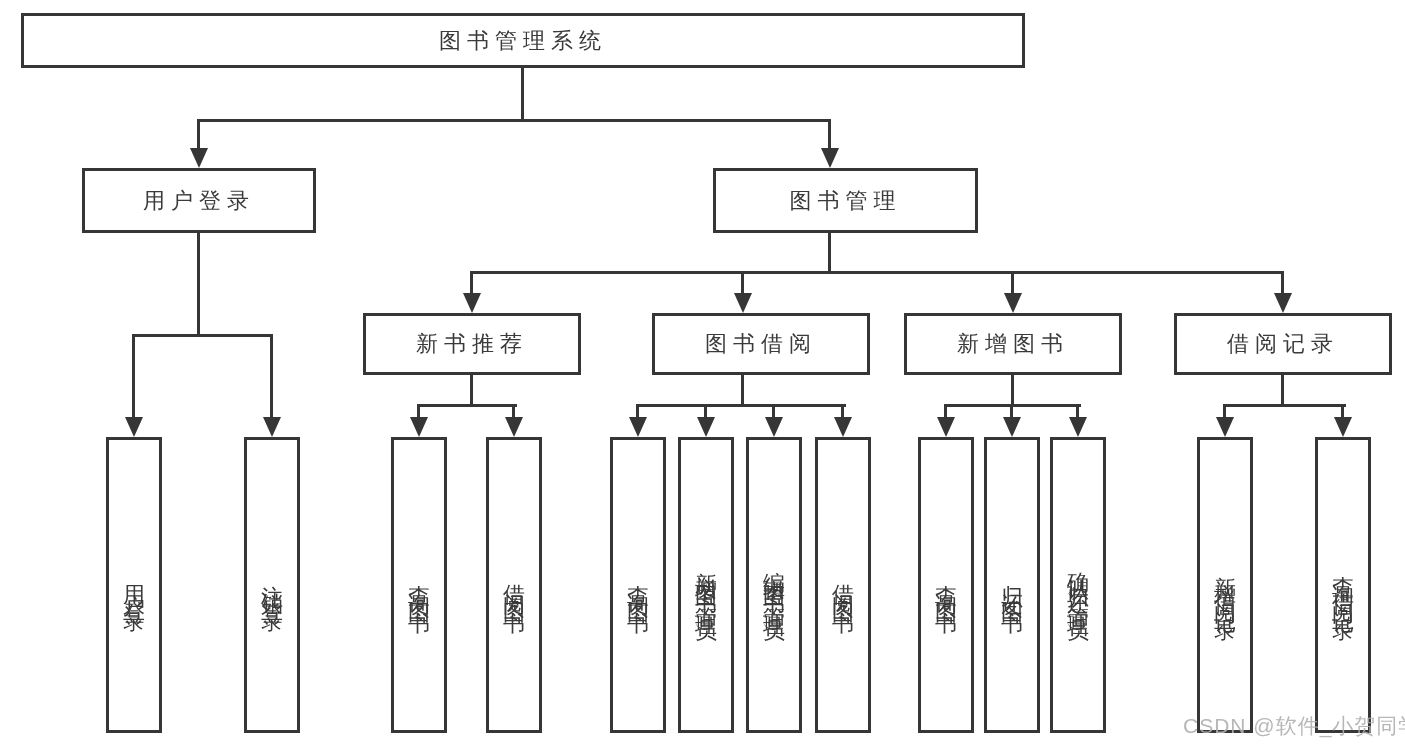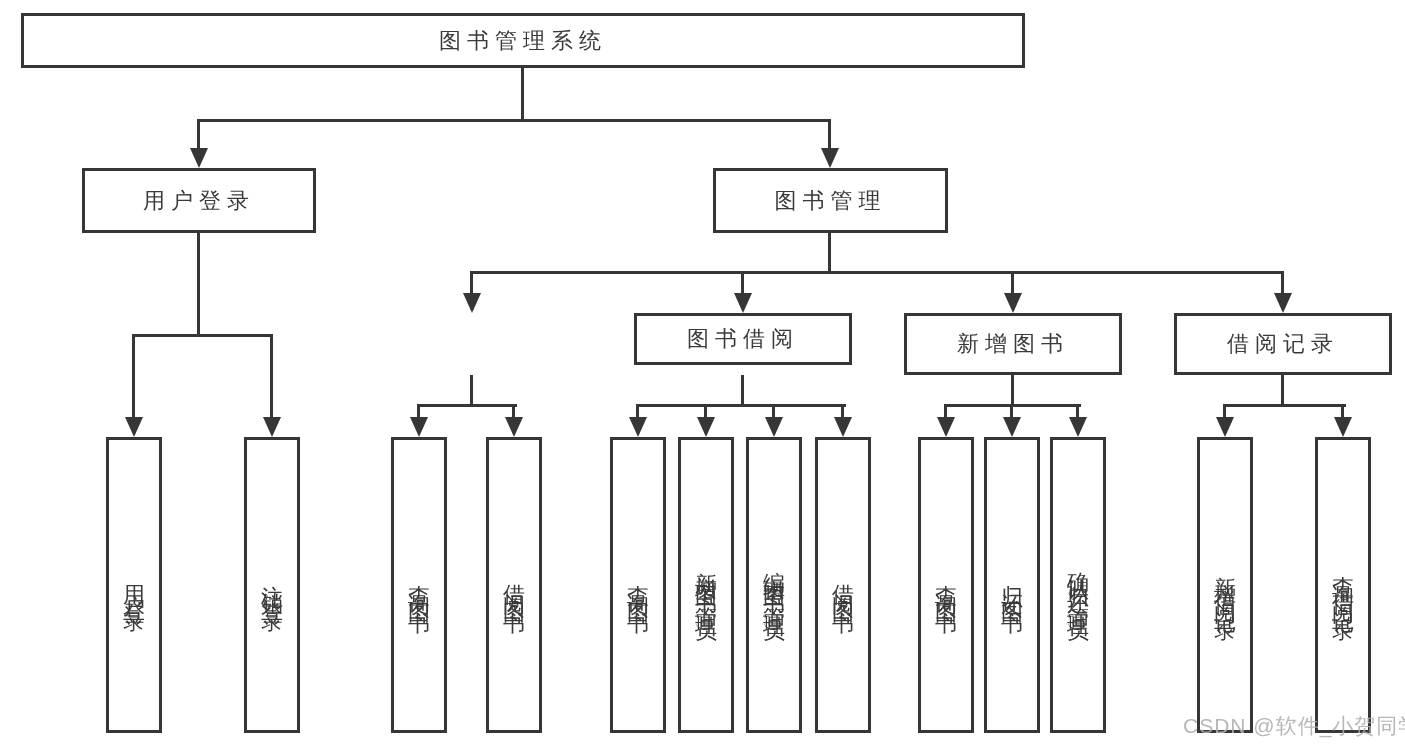--- a/index.html
+++ b/index.html
@@ -40,21 +40,21 @@
   <div class="vline" style="left:521px;top:68px;height:52px"></div>
   <div class="hline" style="left:197px;top:119px;width:634px"></div>
   <div class="vline" style="left:197px;top:119px;height:31px"></div>
   <div class="arrow" style="left:190px;top:148px"></div>
   <div class="vline" style="left:828px;top:119px;height:31px"></div>
   <div class="arrow" style="left:821px;top:148px"></div>
 
   <div class="box" style="left:82px;top:168px;width:234px;height:65px">
     <span class="hlbl">用户登录</span>
   </div>
-  <div class="box" style="left:713px;top:168px;width:235px;height:65px">
+  <div class="box" style="left:713px;top:168px;width:265px;height:65px">
     <span class="hlbl">图书管理</span>
   </div>
 
   <div class="vline" style="left:197px;top:233px;height:102px"></div>
   <div class="hline" style="left:132px;top:334px;width:141px"></div>
   <div class="vline" style="left:132px;top:334px;height:85px"></div>
   <div class="arrow" style="left:125px;top:417px"></div>
   <div class="vline" style="left:270px;top:334px;height:85px"></div>
   <div class="arrow" style="left:263px;top:417px"></div>
 
@@ -62,21 +62,24 @@
   <div class="hline" style="left:470px;top:271px;width:814px"></div>
   <div class="vline" style="left:470px;top:271px;height:24px"></div>
   <div class="arrow" style="left:463px;top:293px"></div>
   <div class="vline" style="left:741px;top:271px;height:24px"></div>
   <div class="arrow" style="left:734px;top:293px"></div>
   <div class="vline" style="left:1011px;top:271px;height:24px"></div>
   <div class="arrow" style="left:1004px;top:293px"></div>
   <div class="vline" style="left:1281px;top:271px;height:24px"></div>
   <div class="arrow" style="left:1274px;top:293px"></div>
 
-  <div class="box" style="left:634px;top:313px;width:218px;height:52px">
+  <div class="box" style="left:363px;top:313px;width:218px;height:62px">
+    <span class="hlbl">新书推荐</span>
+  </div>
+  <div class="box" style="left:652px;top:313px;width:218px;height:62px">
     <span class="hlbl">图书借阅</span>
   </div>
   <div class="box" style="left:904px;top:313px;width:218px;height:62px">
     <span class="hlbl">新增图书</span>
   </div>
   <div class="box" style="left:1174px;top:313px;width:218px;height:62px">
     <span class="hlbl">借阅记录</span>
   </div>
 
   <div class="vline" style="left:470px;top:375px;height:31px"></div>

